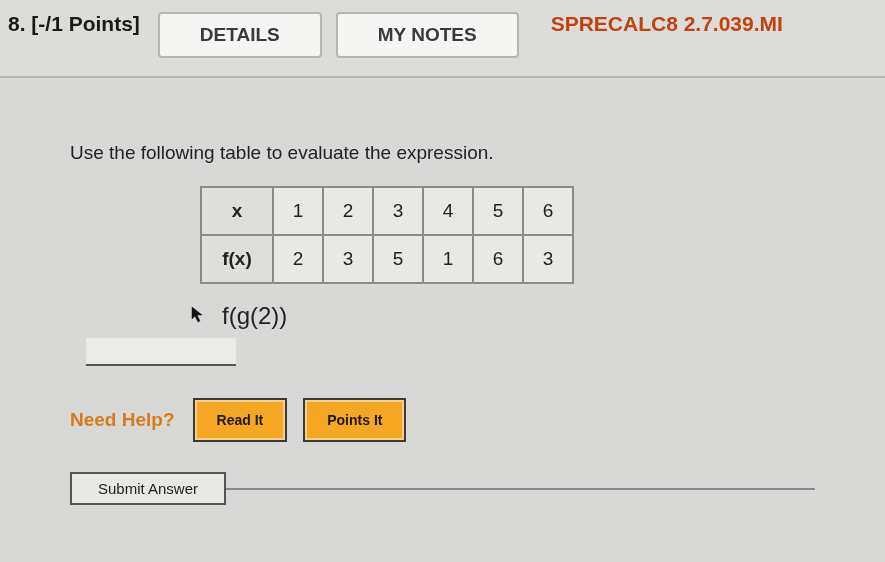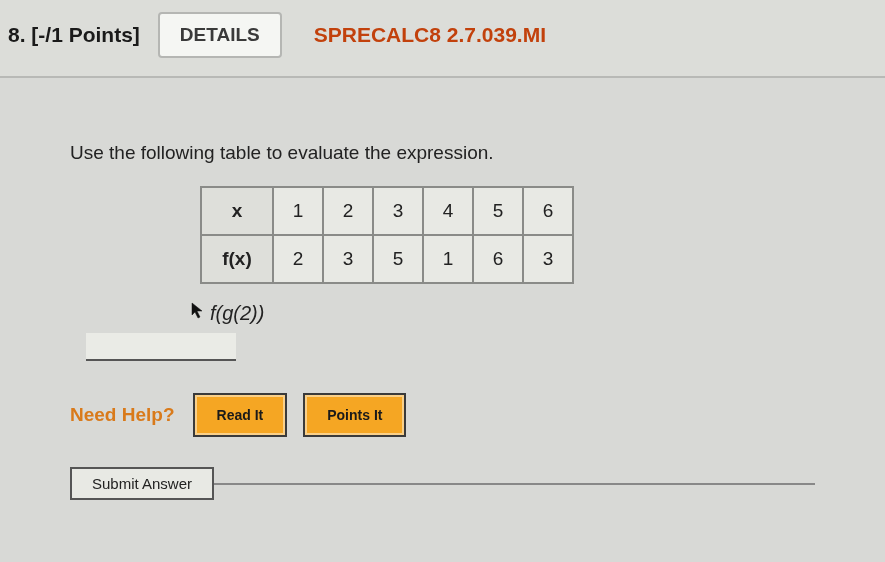--- a/index.html
+++ b/index.html
@@ -5,36 +5,35 @@
     * { box-sizing: border-box; margin: 0; padding: 0; }
     body {
       font-family: Arial, Helvetica, sans-serif;
       background: #d8d9d6;
       width: 885px;
       height: 562px;
       overflow: hidden;
     }
     .header {
       display: flex;
-      align-items: center;
       padding: 12px 8px 18px 8px;
       border-bottom: 2px solid #b8b9b6;
       background: #dcddd9;
     }
     .question-number {
       font-weight: bold;
       font-size: 21px;
       color: #1a1a1a;
       margin-right: 18px;
     }
     .header-btn {
       background: #f5f6f3;
       border: 2px solid #b5b6b3;
       border-radius: 4px;
-      padding: 10px 20px;
+      padding: 10px 40px;
       font-size: 19px;
       font-weight: bold;
       color: #3a3a3a;
       margin-right: 14px;
       cursor: pointer;
     }
     .assignment-code {
       font-weight: bold;
       font-size: 21px;
       color: #c2410c;
@@ -68,26 +67,26 @@
     table.func-table th.row-label {
       width: 72px;
       font-weight: bold;
       background: #dedfda;
     }
     table.func-table th.row-label.x-label {
       font-style: normal;
     }
     .expression {
       margin-left: 120px;
-      font-size: 20px;
-      font-style: italic;
+      font-size: 24px;
       color: #222;
       margin-bottom: 8px;
       display: flex;
       align-items: center;
+      gap: 12px;
     }
     .cursor-icon {
       margin-right: 4px;
       font-style: normal;
     }
     .answer-input {
       margin-left: 16px;
       width: 150px;
       height: 28px;
       border: none;
@@ -118,41 +117,42 @@
       margin-right: 16px;
       cursor: pointer;
     }
     .submit-row {
       display: flex;
       align-items: center;
     }
     .submit-btn {
       background: #e8e9e4;
       border: 2px solid #555;
-      padding: 6px 20px;
+      padding: 6px 26px;
       font-size: 15px;
       color: #222;
       cursor: pointer;
     }
     .submit-line {
       flex: 1;
       border-top: 2px solid #888;
       margin-left: 0;
       height: 1px;
     }
   </style>
 </head>
 <body>
 
 <div class="header">
   <span class="question-number">
     <span>8.</span>
     <span>[-/1 Points]</span>
   </span>
   <button class="header-btn">DETAILS</button>
+  <button class="header-btn">MY NOTES</button>
   <span class="assignment-code">SPRECALC8 2.7.039.MI</span>
 </div>
 
 <div class="content">
   <div class="instruction">Use the following table to evaluate the expression.</div>
 
   <div class="table-wrap">
     <table class="func-table">
       <tbody>
           <tr>

